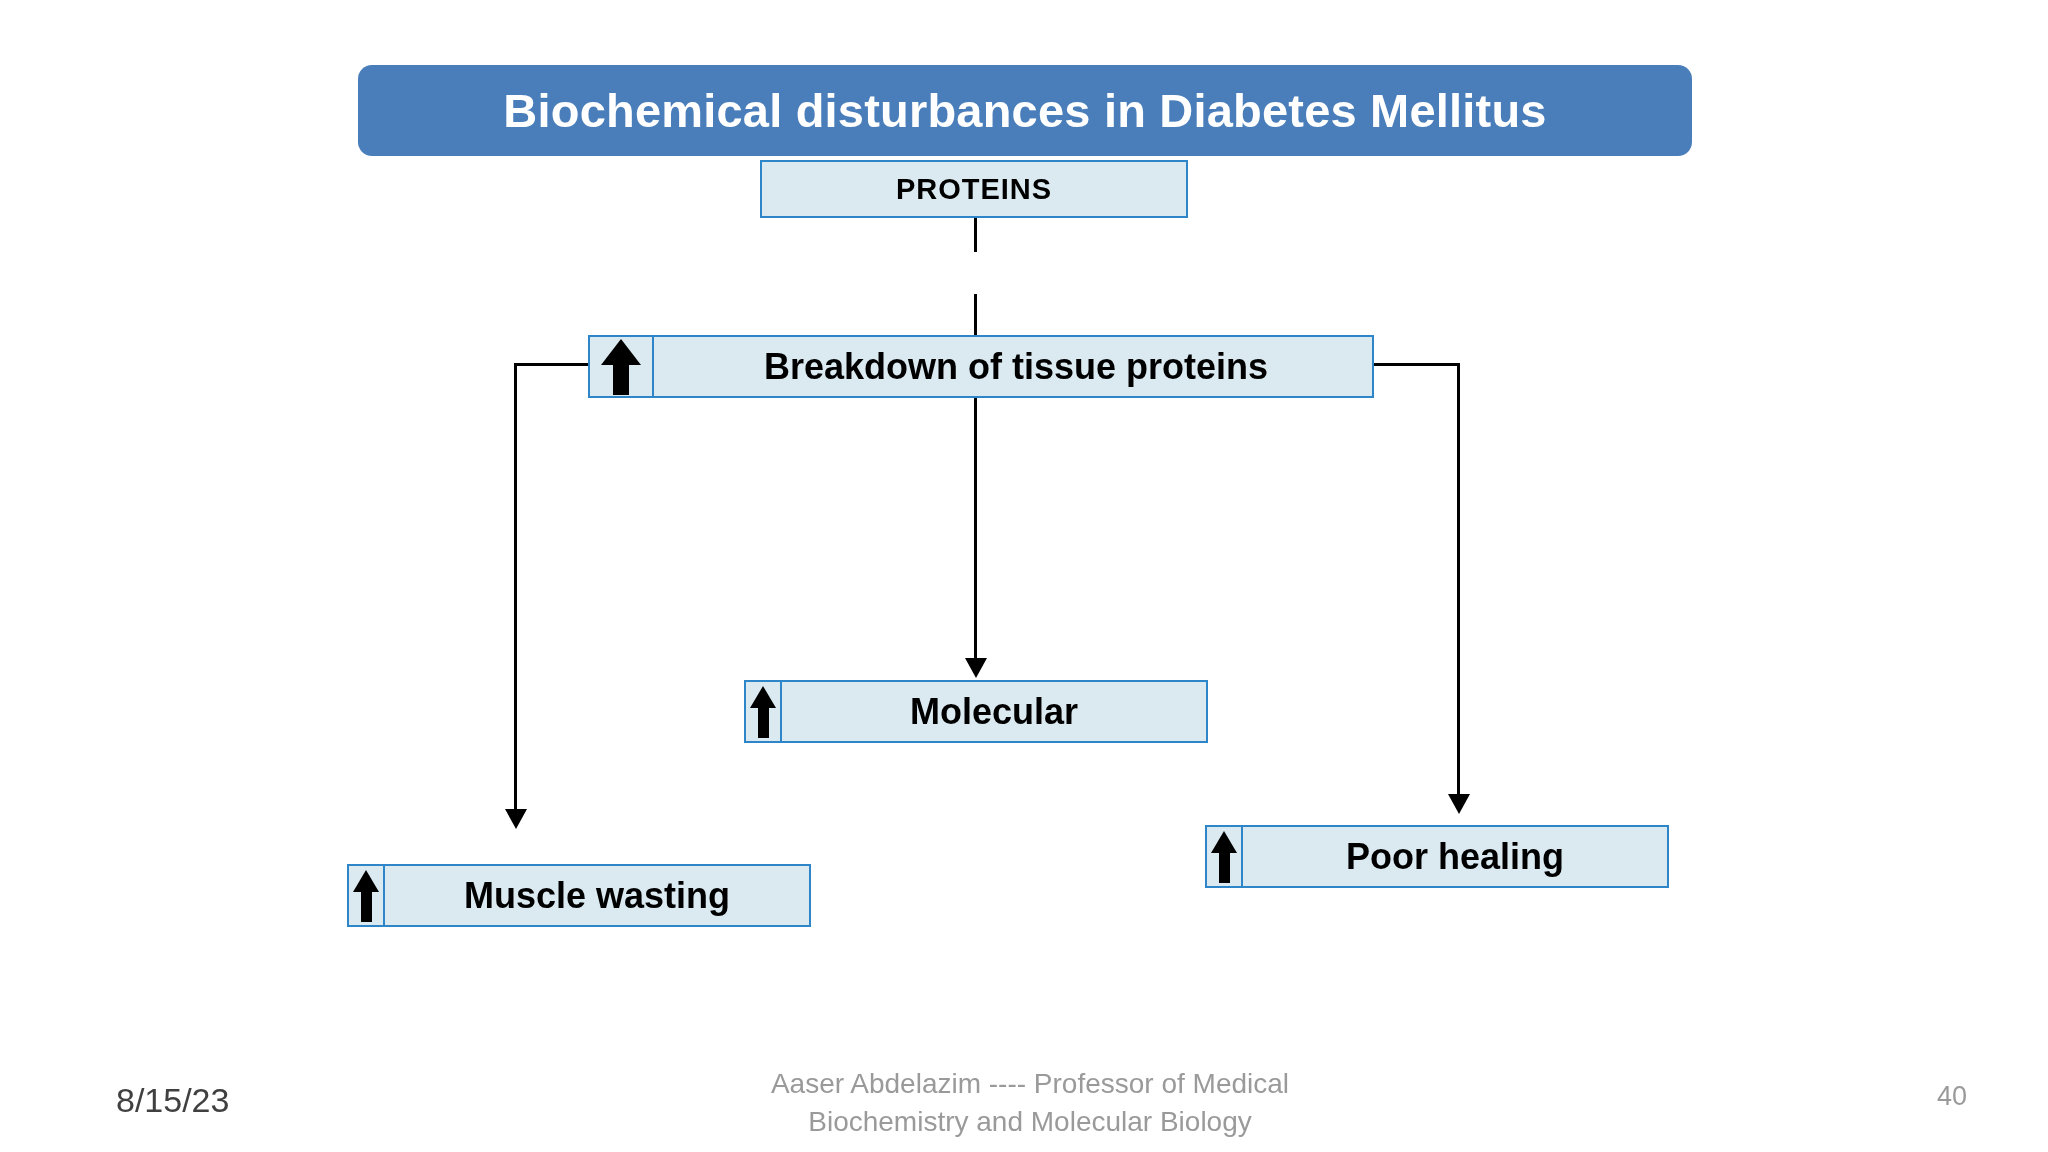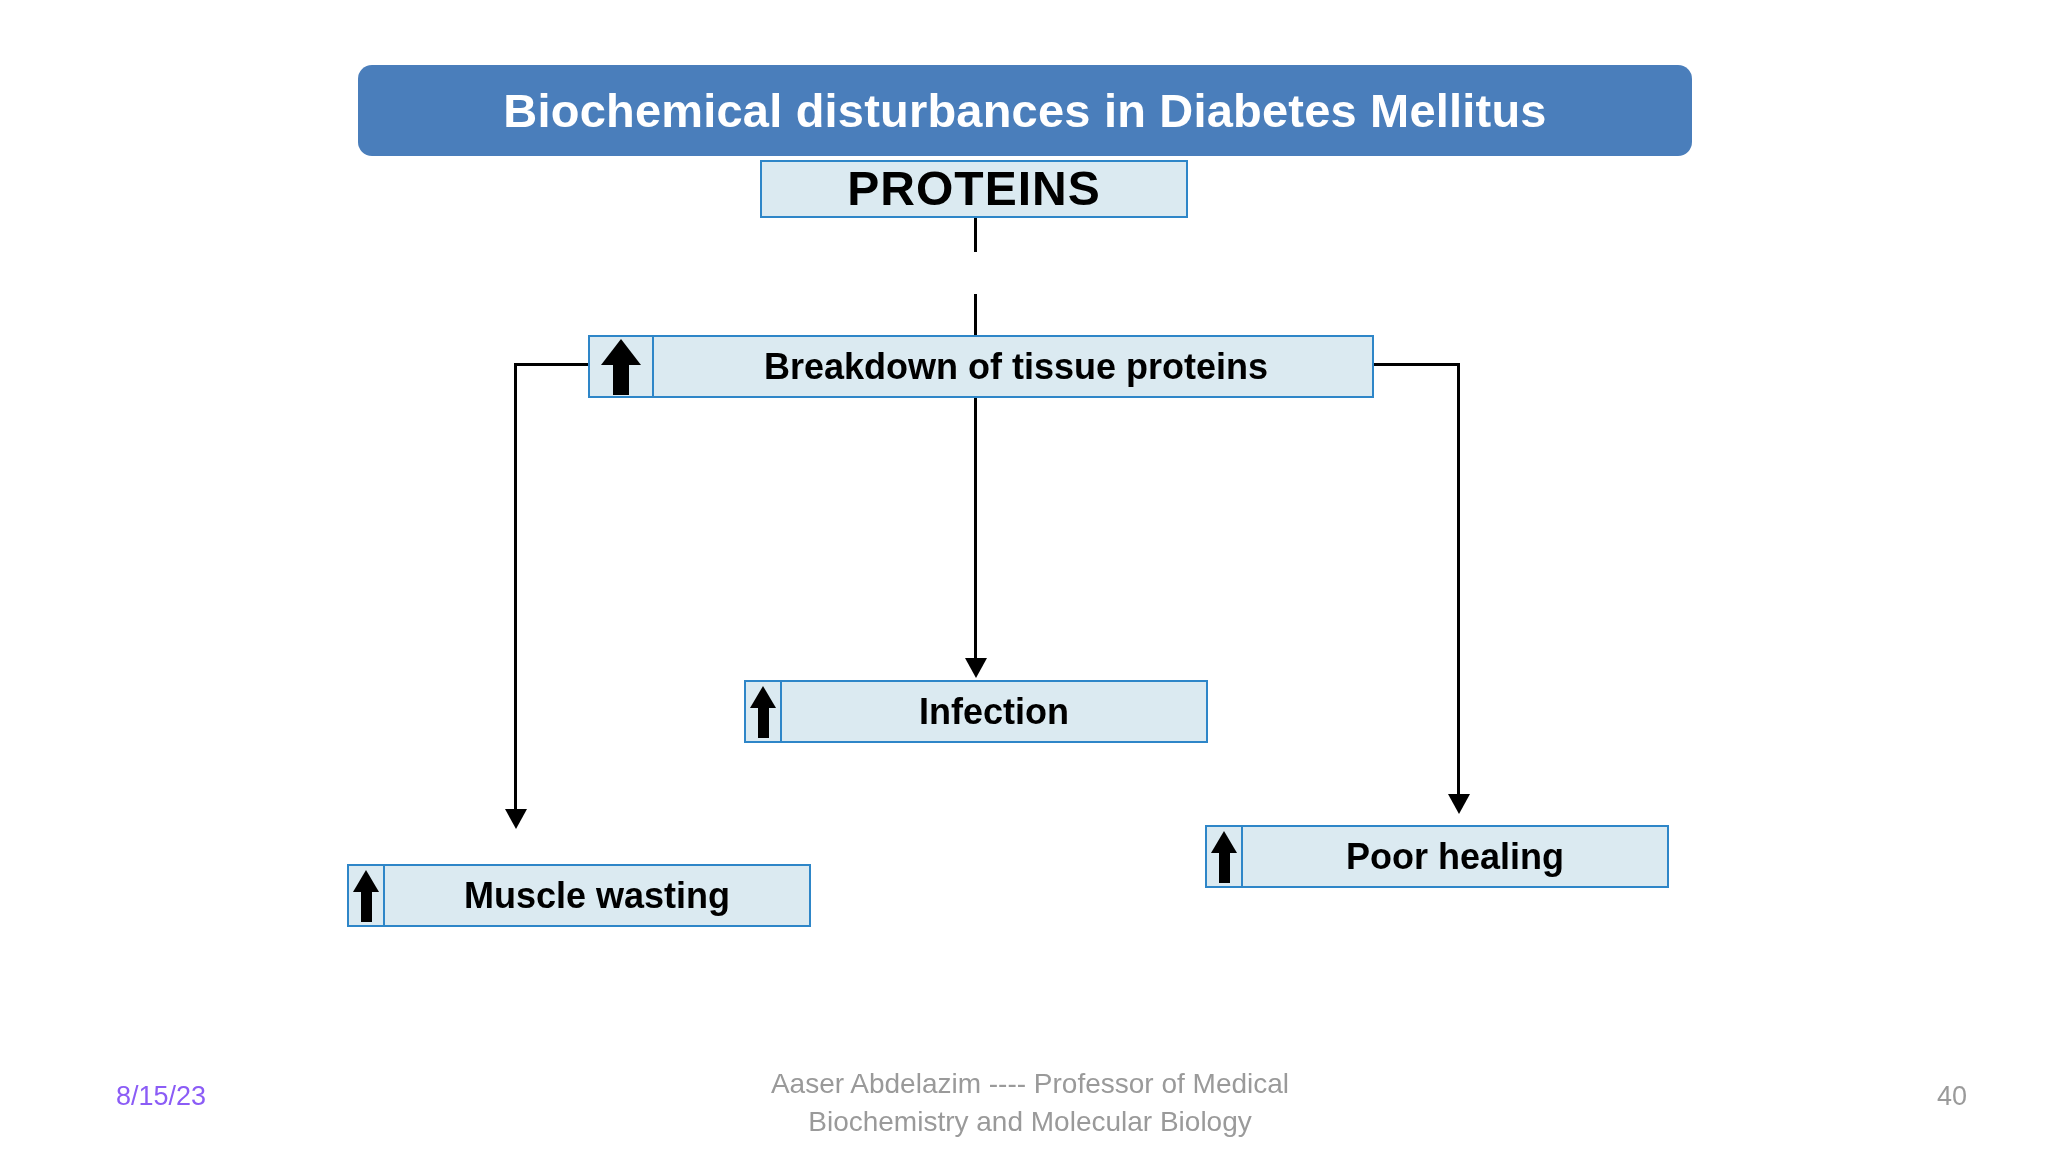--- a/index.html
+++ b/index.html
@@ -123,22 +123,22 @@
     border-right: 11px solid transparent;
     border-top: 20px solid #000000;
     z-index: 2;
   }
 
   
   #footer-date {
     position: absolute;
     left: 116px;
     top: 1081px;
-    color: #8b5cf6;
-    font-size: 27px;
+    color: #404040;
+    font-size: 34px;
     font-family: "Liberation Sans", sans-serif;
   }
   #footer-center {
     position: absolute;
     left: 690px;
     top: 1065px;
     width: 680px;
     text-align: center;
     color: #9a9a9a;
     font-size: 28px;
@@ -173,21 +173,21 @@
 
   <div class="hline" style="left:514px; top:363px; width:78px;"></div>
   <div class="vline" style="left:514px; top:363px; height:448px;"></div>
   <div class="arrowhead-down" style="left:505px; top:809px;"></div>
 
   <div class="hline" style="left:1372px; top:363px; width:88px;"></div>
   <div class="vline" style="left:1457px; top:363px; height:433px;"></div>
   <div class="arrowhead-down" style="left:1448px; top:794px;"></div>
 
   <div class="flowbox plain" style="left:760px; top:160px; width:428px; height:58px; background:#dbeaf1;">
-    <span class="boxlabel" style="font-size:48px; letter-spacing:1px;">PROTEINS</span>
+    <span class="boxlabel" style="font-size:29px; letter-spacing:1px;">PROTEINS</span>
   </div>
 
 
   <div class="flowbox" style="left:588px; top:335px; width:786px; height:63px; background:#dbeaf1;">
     <div class="arrow-cell">
       <span class="uparrow">
         <span class="head"></span>
           <span class="shaft"></span>
       </span>
     </div>
@@ -197,21 +197,21 @@
   </div>
 
   <div class="flowbox" style="left:744px; top:680px; width:464px; height:63px; background:#dbeaf1;">
     <div class="arrow-cell" style="width:34px; flex:0 0 34px;">
       <span class="uparrow" style="width:26px; height:52px;">
         <span class="head" style="border-left-width:13px; border-right-width:13px; border-bottom-width:22px;"></span>
         <span class="shaft" style="left:8px; top:20px; width:11px; height:32px;"></span>
       </span>
     </div>
     <div class="label-cell">
-      <span class="boxlabel" style="font-size:36px;">Infection</span>
+      <span class="boxlabel" style="font-size:36px;">Molecular</span>
     </div>
   </div>
 
   <div class="flowbox" style="left:347px; top:864px; width:464px; height:63px; background:#dbeaf1;">
     <div class="arrow-cell" style="width:34px; flex:0 0 34px;">
       <span class="uparrow" style="width:26px; height:52px;">
         <span class="head" style="border-left-width:13px; border-right-width:13px; border-bottom-width:22px;"></span>
         <span class="shaft" style="left:8px; top:20px; width:11px; height:32px;"></span>
       </span>
     </div>

